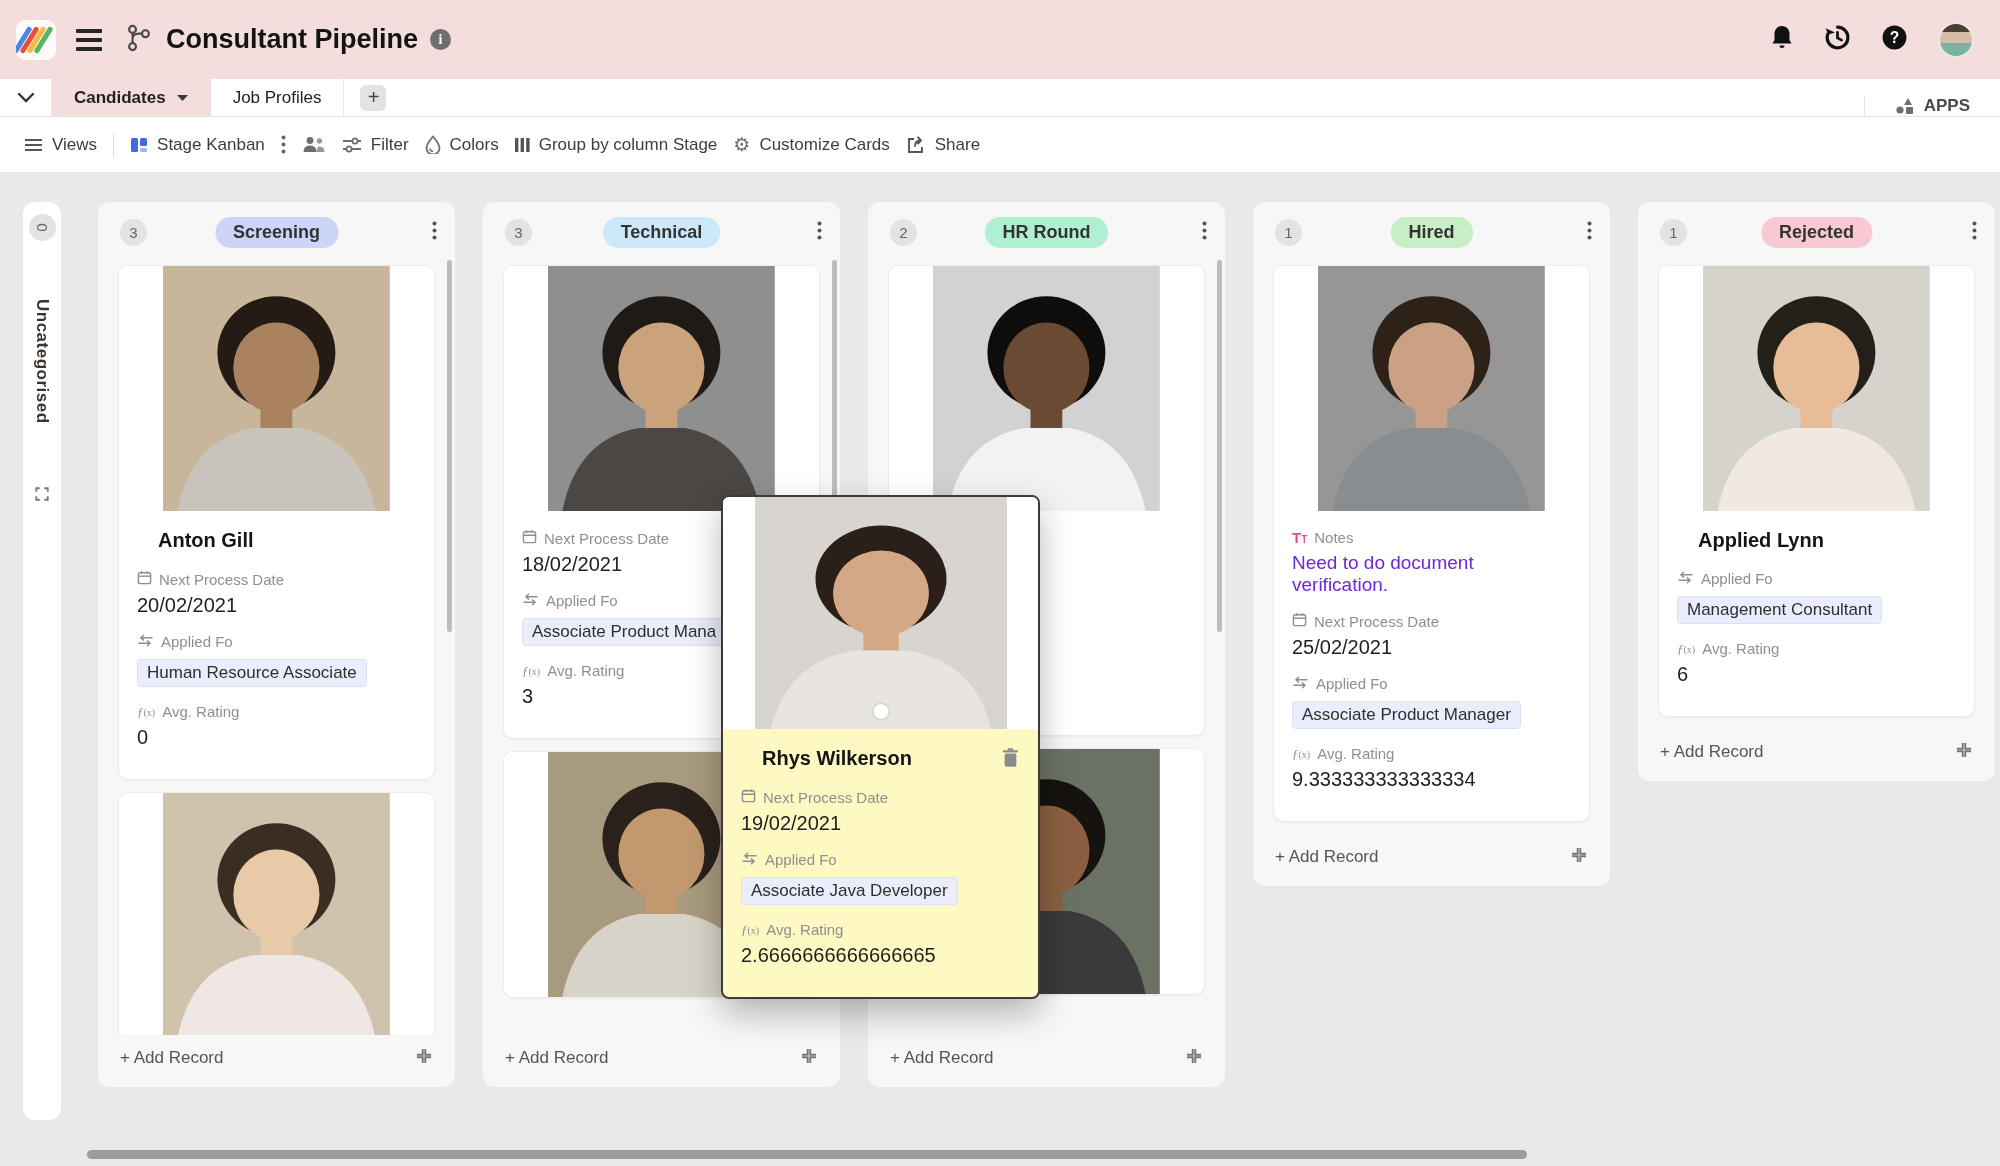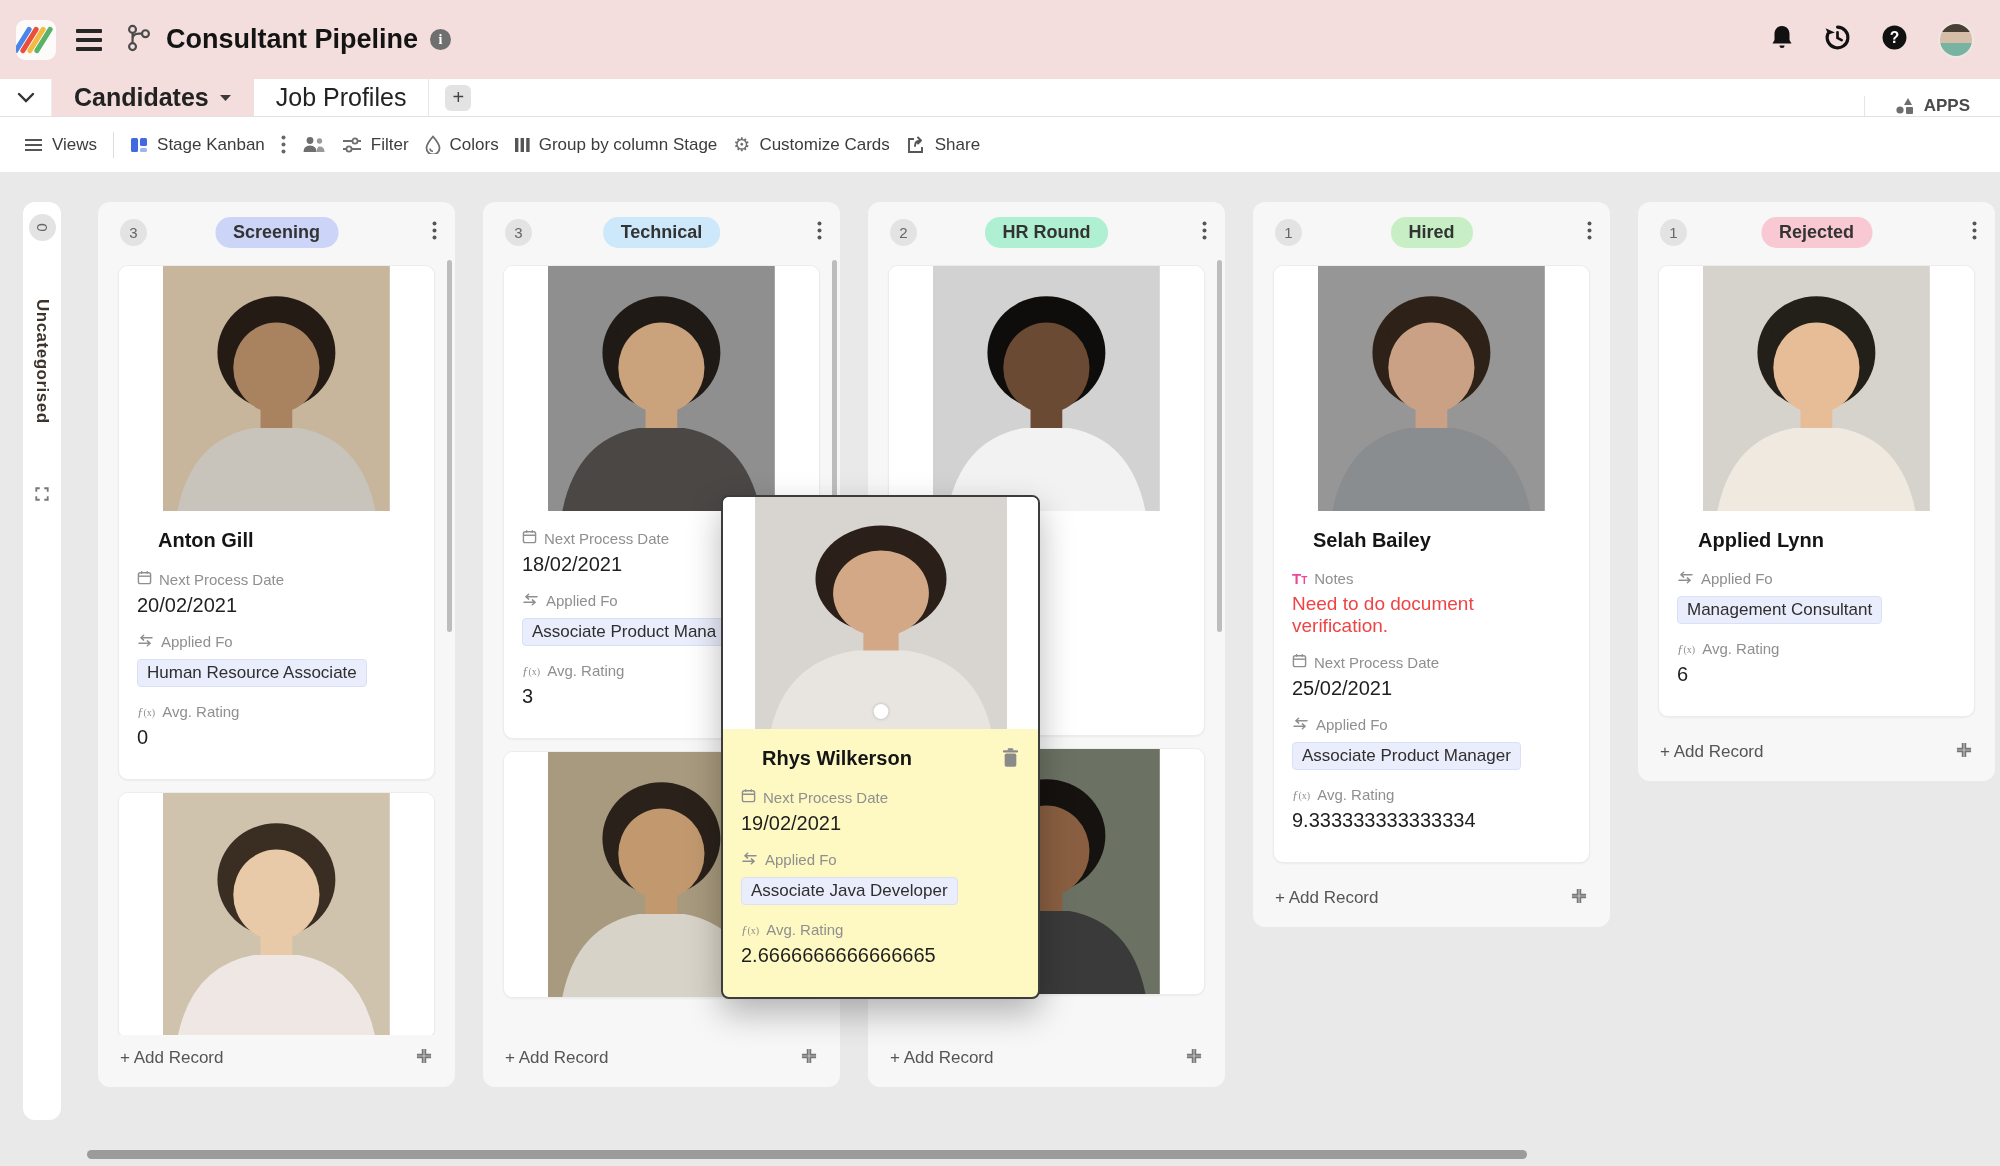--- a/index.html
+++ b/index.html
@@ -15,21 +15,21 @@
   .hamburger b { width:26px; height:4px; background:#262626; border-radius:1px; }
   .branch-ic { margin-left:24px; }
   .page-title { margin-left:14px; font-size:27px; font-weight:bold; color:#141414; }
   .info-ic { margin-left:12px; width:21px; height:21px; border-radius:50%; background:#6f6f6f; color:#fff; font-size:14px; font-weight:bold; display:flex; align-items:center; justify-content:center; font-family:"Liberation Serif",serif; }
   .topbar-right { margin-left:auto; display:flex; align-items:center; gap:30px; }
   .avatar { width:36px; height:36px; border-radius:50%; background:linear-gradient(180deg,#4a3f35 0 26%, #d6bda8 26% 58%, #78b3a2 58% 100%); border:2px solid #efe6e4; }
 
   
   .tabrow { height:38px; background:#ffffff; border-bottom:1px solid #e2e2e2; display:flex; align-items:stretch; }
   .tab-chevron { width:52px; display:flex; align-items:center; justify-content:center; border-right:1px solid #ececec; cursor:pointer; }
-  .tab { display:flex; align-items:center; padding:0 22px; font-size:25px; color:#222; cursor:pointer; }
+  .tab { display:flex; align-items:center; padding:0 22px; font-size:17px; color:#222; cursor:pointer; }
   .tab.active { background:#f3dedd; font-weight:bold; gap:10px; }
   .tab.plain { border-right:1px solid #e8e8e8; }
   .tab-add { align-self:center; width:26px; height:26px; margin-left:16px; background:#e3e3e3; border-radius:6px; color:#454545; font-size:20px; line-height:24px; text-align:center; cursor:pointer; }
   .tabrow-right { margin-left:auto; display:flex; align-items:flex-end; }
   .apps-btn { border-left:1px solid #e5e5e5; display:flex; align-items:center; gap:9px; padding:0 30px; font-size:17px; font-weight:bold; color:#4a4a4a; cursor:pointer; }
 
   
   .toolbar { height:55px; background:#ffffff; display:flex; align-items:center; padding:0 24px; gap:16px; }
   .tb-item { display:flex; align-items:center; gap:9px; font-size:17px; color:#3d3d3d; cursor:pointer; white-space:nowrap; }
   .tb-divider { width:1px; height:26px; background:#dcdcdc; }
@@ -54,21 +54,21 @@
   .card { background:#fff; border:1px solid #ececec; border-radius:10px; margin-bottom:12px; overflow:hidden; box-shadow:0 1px 2px rgba(0,0,0,.05); cursor:pointer; }
   .photo { height:245px; background:#fff; display:flex; justify-content:center; position:relative; }
   .portrait { height:100%; width:72%; }
   .portrait svg { width:100%; height:100%; display:block; }
   .card-body { padding:18px 18px 14px; }
   .card-name-row { display:flex; align-items:flex-start;margin-left:21px; }
   .card-name { font-size:20px; font-weight:bold; color:#151515; margin-bottom:18px; }
   .field { margin-bottom:16px; }
   .field-label { display:flex; align-items:center; gap:7px; font-size:15px; color:#8f8f8f; margin-bottom:6px; }
   .field-value { font-size:20px; color:#1f1f1f; }
-  .field-text { font-size:19px; color:#ef4444; }
+  .field-text { font-size:19px; color:#6d28d9; }
   .tag { display:inline-block; margin-top:3px; font-size:17px; color:#2f2f2f; background:#eaedfb; border:1px solid #dbe0f7; border-radius:4px; padding:3px 9px; white-space:nowrap; }
   .covered-spacer { margin-top:148px; }
   .fx { font-size:13px; color:#8f8f8f; font-style:italic; font-family:"Liberation Serif",serif; }
   .fx small { font-style:normal; font-size:10px; }
   .tt { font-size:15px; color:#ec4899; font-weight:bold; }
   .tt small { font-size:10px; }
   .col-footer { height:52px; display:flex; align-items:center; justify-content:space-between; padding:0 18px 6px 22px; }
   .add-record { font-size:17px; color:#555; cursor:pointer; }
   .collapse-btn { cursor:pointer; padding:4px; }
   .vscroll { position:absolute; right:3px; top:58px; width:5px; height:372px; background:#bdbdbd; border-radius:3px; cursor:pointer; }
@@ -463,23 +463,20 @@
                     <rect width="100" height="130" fill="#969696"></rect>
                     <ellipse cx="50" cy="46" rx="26" ry="30" fill="#2e2118"></ellipse>
                     <ellipse cx="50" cy="54" rx="19" ry="24" fill="#caa184"></ellipse>
                     <path d="M30 40 Q30 22 50 22 Q70 22 70 40 L70 34 Q66 26 50 26 Q34 26 30 34 Z" fill="#2e2118"></path>
                     <rect x="43" y="72" width="14" height="16" fill="#caa184"></rect>
                     <path d="M6 132 Q12 92 40 86 L60 86 Q88 92 94 132 Z" fill="#8a8d8f"></path>
                   </svg>
                 </div>
               </div>
               <div class="card-body">
-                <div class="card-name-row">
-                  <div class="card-name">Selah Bailey</div>
-                </div>
                 <div class="field">
                   <div class="field-label">
                     <span class="tt">T<small>T</small></span>
                     <span>Notes</span>
                   </div>
                   <div class="field-text">Need to do document verification.</div>
                 </div>
                 <div class="field">
                   <div class="field-label">
                     <span><svg width="15" height="15" viewBox="0 0 16 16">

